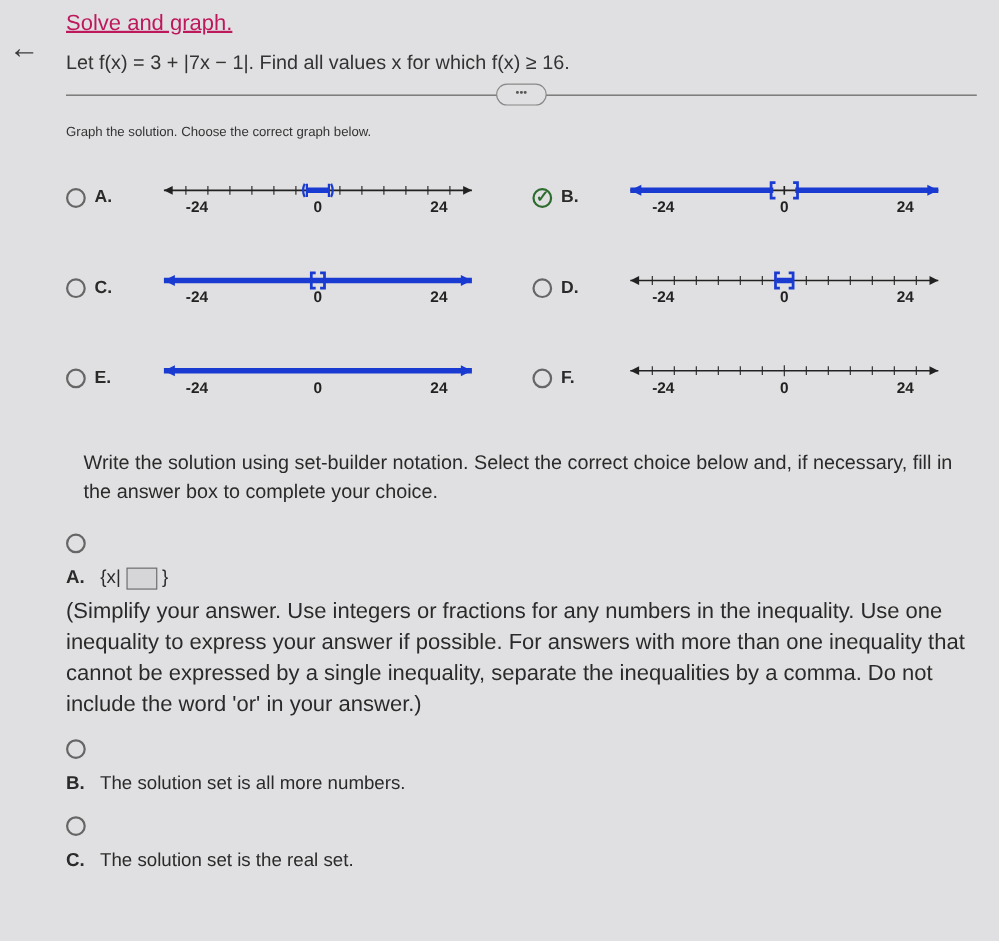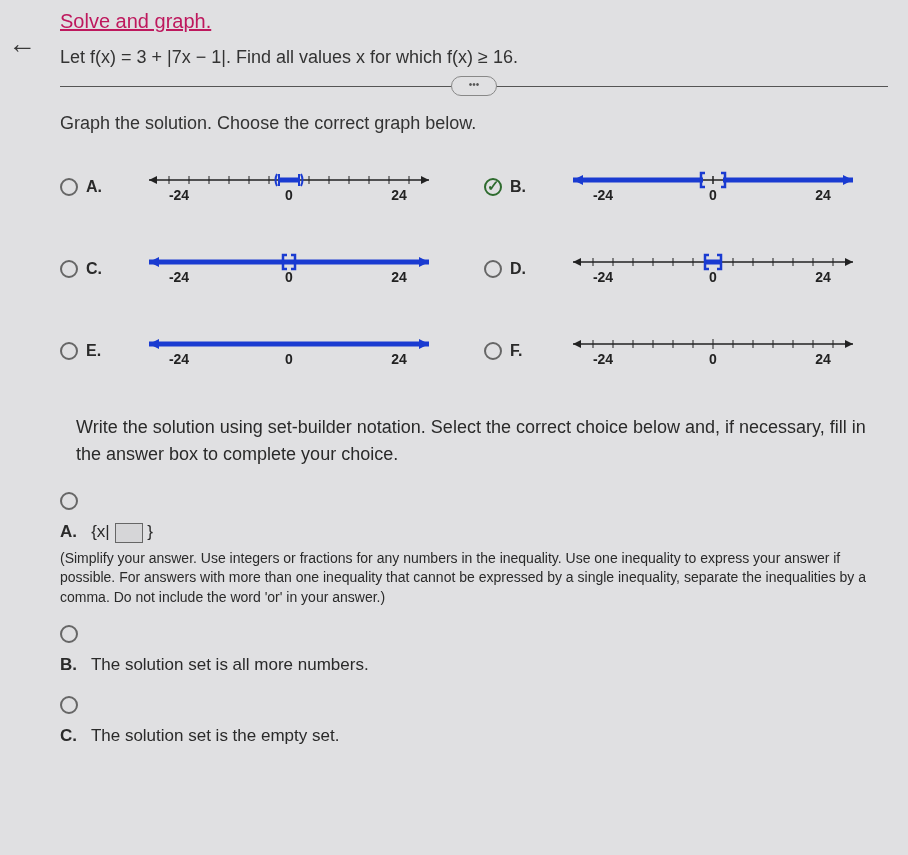--- a/index.html
+++ b/index.html
@@ -48,21 +48,21 @@
     border-radius: 10px;
     width: 46px;
     height: 20px;
     font-size: 10px;
     text-align: center;
     line-height: 16px;
     cursor: pointer;
     color: #555;
   }
   .q-text {
-    font-size: 18px;
+    font-size: 12px;
     margin-bottom: 30px;
     color: #333;
   }
   .graph-grid {
     display: grid;
     grid-template-columns: 1fr 1fr;
     column-gap: 20px;
     row-gap: 36px;
     margin-bottom: 40px;
   }
@@ -126,21 +126,21 @@
   }
   .answer-box {
     display: inline-block;
     width: 28px;
     height: 20px;
     border: 1px solid #666;
     background: #d6d6d8;
     vertical-align: middle;
   }
   .hint {
-    font-size: 14px;
+    font-size: 20px;
     line-height: 1.4;
     margin-top: 4px;
   }
 </style>
 </head>
 <body>
 
 <div class="back-arrow">←</div>
 
 <div class="prompt-title">Solve and graph.</div>
@@ -321,15 +321,15 @@
   <div class="choice-text">
     <span style="font-weight:bold;">B.</span>&nbsp;&nbsp;
     <span>The solution set is all more numbers.</span>
   </div>
 </div>
 
 <div class="choice-block" style="margin-bottom:0;">
   <div class="radio"></div>
   <div class="choice-text">
     <span style="font-weight:bold;">C.</span>&nbsp;&nbsp;
-    <span>The solution set is the empty set.</span>
+    <span>The solution set is the real set.</span>
   </div>
 </div>
 
 </body></html>

